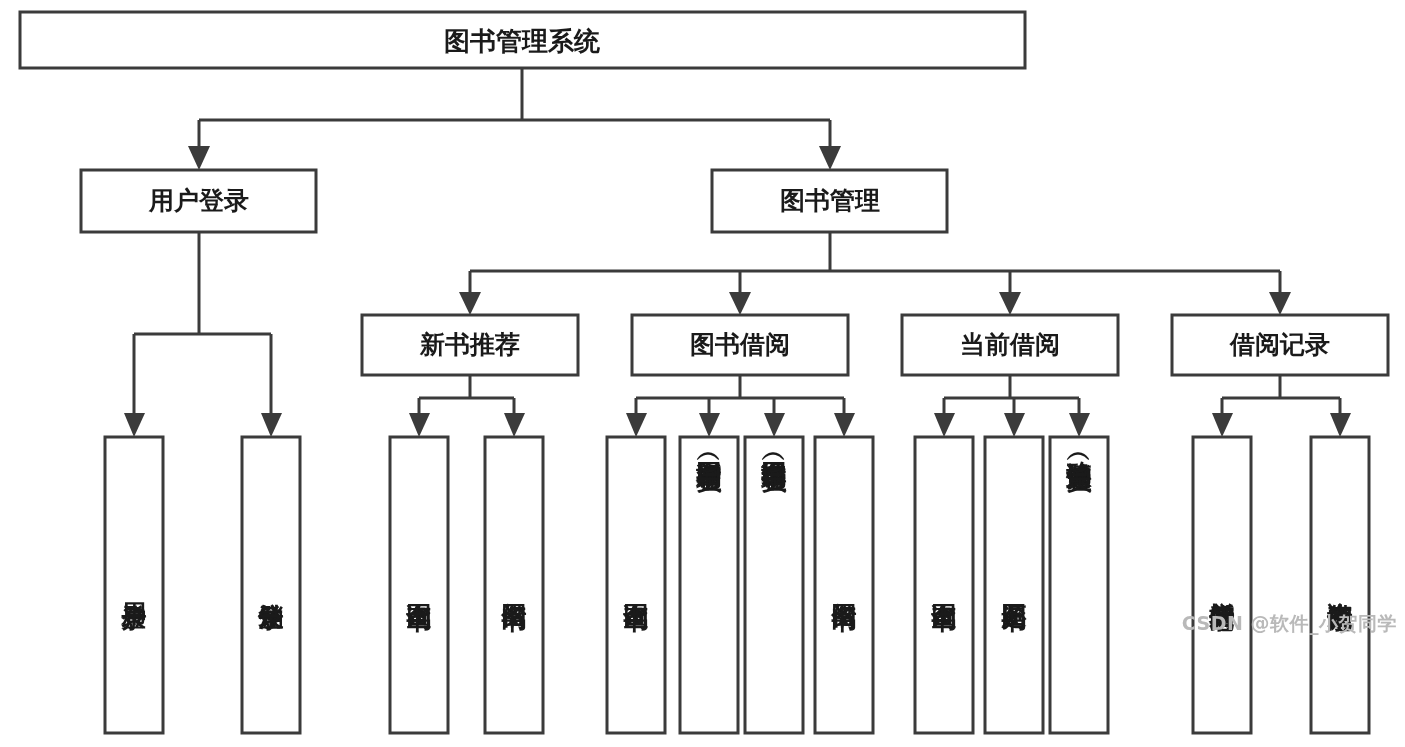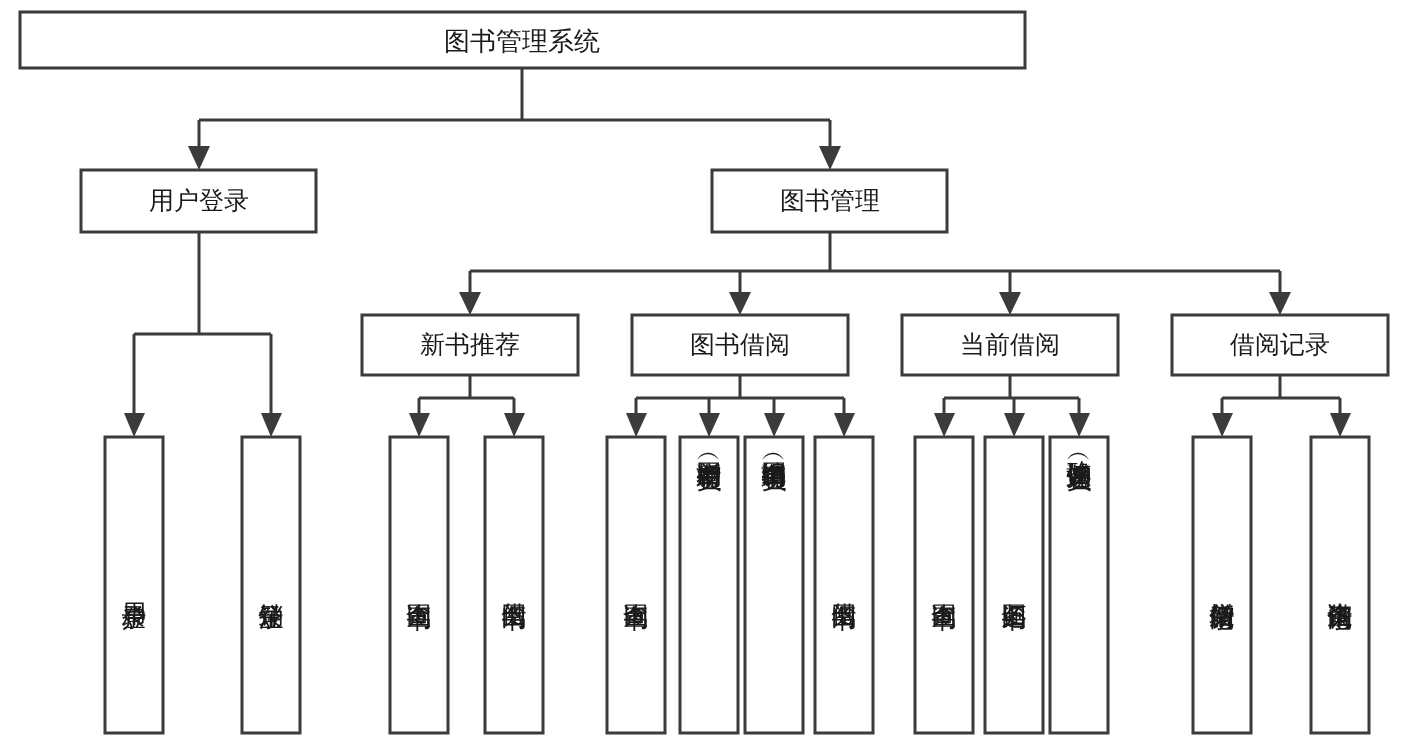--- a/index.html
+++ b/index.html
@@ -13,20 +13,21 @@
     font-family: "DejaVu Sans", "Liberation Sans", sans-serif;
     overflow: hidden;
     position: relative;
   }
   #diagram-root {
     position: absolute;
     left: 0;
     top: 0;
     width: 1405px;
     height: 643px;
+    font-weight: bold;
   }
   svg.flow {
     display: block;
     width: 1405px;
     height: 747px;
   }
   .node-rect {
     fill: #ffffff;
     stroke: #3b3b3b;
     stroke-width: 3;
@@ -251,13 +252,14 @@
     <span class="leaf-label-text">确认归还（管理员）</span>
   </div>
 
   <div class="leaf-label-box" style="left:1193px; top:437px; width:58px; height:296px;">
     <span class="leaf-label-text">新增借阅记录</span>
   </div>
   <div class="leaf-label-box" style="left:1311px; top:437px; width:58px; height:296px;">
     <span class="leaf-label-text">查询借阅记录</span>
   </div>
 
+  <div class="watermark">CSDN @软件_小贺同学</div>
 </div>
 
 </body></html>

